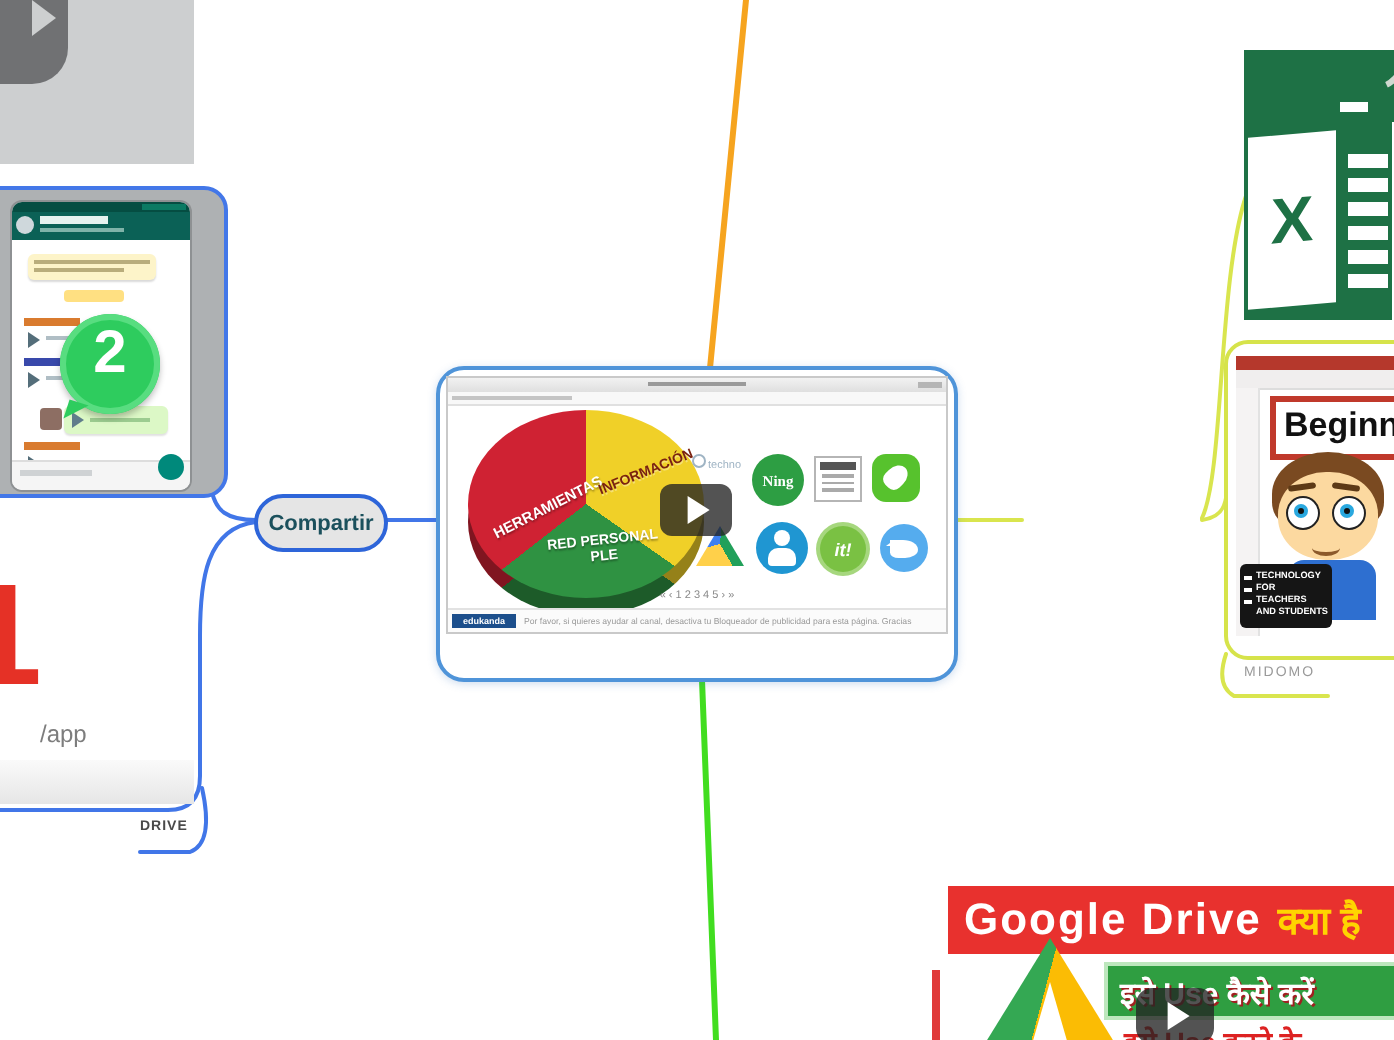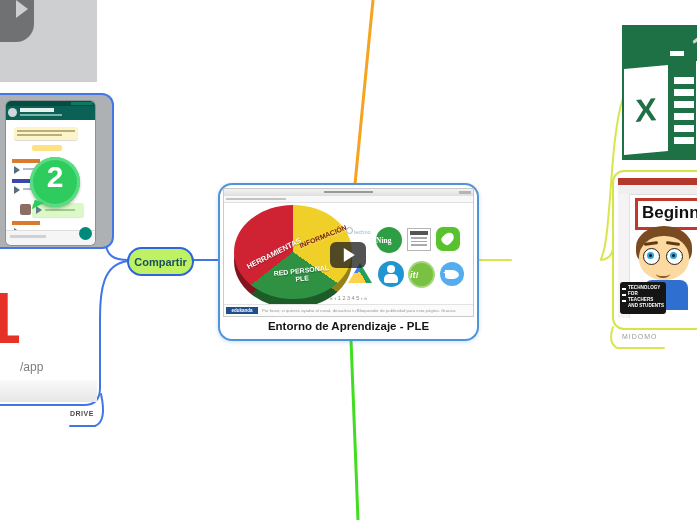--- a/index.html
+++ b/index.html
@@ -53,21 +53,21 @@
 
   
   #img-gmail{left:0;top:283px;width:97px;height:119px;background:#fff;overflow:hidden;}
   #img-gmail .one{position:absolute;left:-19px;top:-6px;font-size:72px;font-weight:bold;color:#e53126;}
   #img-gmail .cap{position:absolute;left:0px;top:77px;font-size:12px;color:#7d7d7d;margin-left:20px;}
   #img-gmail .band{position:absolute;left:0;top:97px;width:100%;height:22px;
      background:linear-gradient(#fafafa,#e6e6e6);}
   #lbl-drive{left:70px;top:410px;font-size:7px;font-weight:bold;color:#4a4a4a;letter-spacing:.5px;}
 
   
-  .pill{border:2px solid;border-radius:15px;background:#bef264;display:flex;align-items:center;justify-content:center;
+  .pill{border:2px solid;border-radius:15px;background:#e5e5e5;display:flex;align-items:center;justify-content:center;
      font-weight:bold;font-size:11px;}
   #pill-compartir{left:127px;top:247px;width:63px;height:25px;border-color:#2e65d9;color:#1b505c;}
   #pill-crear{left:510px;top:247px;width:89px;height:25px;border-color:#d3e04b;color:#3a3f2a;}
 
   
   #node-central{left:218px;top:183px;width:257px;height:154px;border:2px solid #4f94d9;border-radius:14px;
      background:#fff;box-shadow:0 1px 4px rgba(60,120,190,.25);}
   #thumb{position:absolute;left:4px;top:4px;width:249px;height:127px;background:#fff;
      box-shadow:0 0 0 1px #c9c9c9;overflow:hidden;}
   .brow-title{height:7px;background:linear-gradient(#f2f2f2,#dfdfdf);position:relative;}
@@ -84,21 +84,21 @@
   #pl1{left:12px;top:44px;font-size:7.5px;transform:rotate(-27deg);}
   #pl2{left:66px;top:28px;font-size:7px;color:#7a2210;transform:rotate(-22deg);text-shadow:0 1px 0 rgba(255,255,255,.35);}
   #pl3{left:42px;top:62px;font-size:7px;text-align:center;transform:rotate(-6deg);line-height:8px;}
   
   .playbtn{position:absolute;background:rgba(35,35,35,.78);border-radius:6px;z-index:3;}
   .playbtn .tri{position:absolute;left:50%;top:50%;transform:translate(-38%,-50%);width:0;height:0;
      border-left:11px solid #fff;border-top:7px solid transparent;border-bottom:7px solid transparent;}
   #thumb .playbtn{left:106px;top:53px;width:36px;height:26px;}
   
   .tico{position:absolute;}
-  .circ{border-radius:50%;display:flex;align-items:center;color:#fff;}
+  .circ{border-radius:50%;display:flex;align-items:center;justify-content:center;color:#fff;}
   #ico-techno{left:122px;top:38px;font-size:5.5px;color:#9fb4c4;}
   #ico-techno .mag{display:inline-block;width:5px;height:5px;border:1px solid #9fb4c4;border-radius:50%;margin-right:1px;}
   #ico-ning{left:152px;top:38px;width:26px;height:26px;background:#2d9e43;font-family:"Liberation Serif",serif;
      font-size:7.5px;font-weight:bold;}
   #ico-news{left:184px;top:40px;width:22px;height:21px;background:#fff;box-shadow:0 0 0 1px #b5b5b5;}
   #ico-news .hd{margin:2px 2px 0;height:4px;background:#555;}
   #ico-news .l{margin:2px 3px 0;height:1.5px;background:#aaa;}
   #ico-feedly{left:212px;top:38px;width:24px;height:24px;background:#57c22d;border-radius:7px;position:absolute;}
   #ico-feedly .leaf{position:absolute;left:7px;top:5px;width:10px;height:13px;background:#fff;
      border-radius:50% 50% 4px 4px;transform:rotate(45deg);}
@@ -305,21 +305,20 @@
         </div>
       <div class="playbtn">
           <div class="tri"></div>
         </div>
       <div class="pag">«  ‹  1  2  3  4  5  ›  »</div>
       <div class="foot">
         <div class="logo">edukanda</div>
         <div class="ftx">Por favor, si quieres ayudar al canal, desactiva tu Bloqueador de publicidad para esta página. Gracias</div>
       </div>
     </div>
-    <div id="central-title">Entorno de Aprendizaje - PLE</div>
   </div>
 
 
   <div id="img-excel" class="node">
     <div class="hook"></div>
     <div class="minus"></div>
     <div class="doc">
         <span>X</span>
       </div>
     <div class="r" style="top:52px;"></div>
@@ -354,14 +353,31 @@
       <div class="sign">
         <i style="top:6px;"></i><i style="top:12px;"></i><i style="top:18px;"></i>
         <span>TECHNOLOGY</span><br>
         <span>FOR TEACHERS</span><br>
         <span>AND STUDENTS</span>
       </div>
     </div>
   </div>
   <div id="lbl-midomo" class="node">MIDOMO</div>
 
+  <div id="img-gdrive" class="node">
+    <div class="sliver"></div>
+    <div class="redbar">
+      <span class="w">Google Drive</span>
+      <span class="y">क्या है</span>
+    </div>
+    <div class="tri-g">
+        <div class="notch"></div>
+      </div>
+    <div class="greenbar">
+      <span>इसे Use कैसे करें</span>
+    </div>
+    <div class="part2">इसे Use करने के</div>
+    <div class="playbtn">
+        <div class="tri"></div>
+      </div>
+  </div>
 
 </div>
 
 </body></html>

